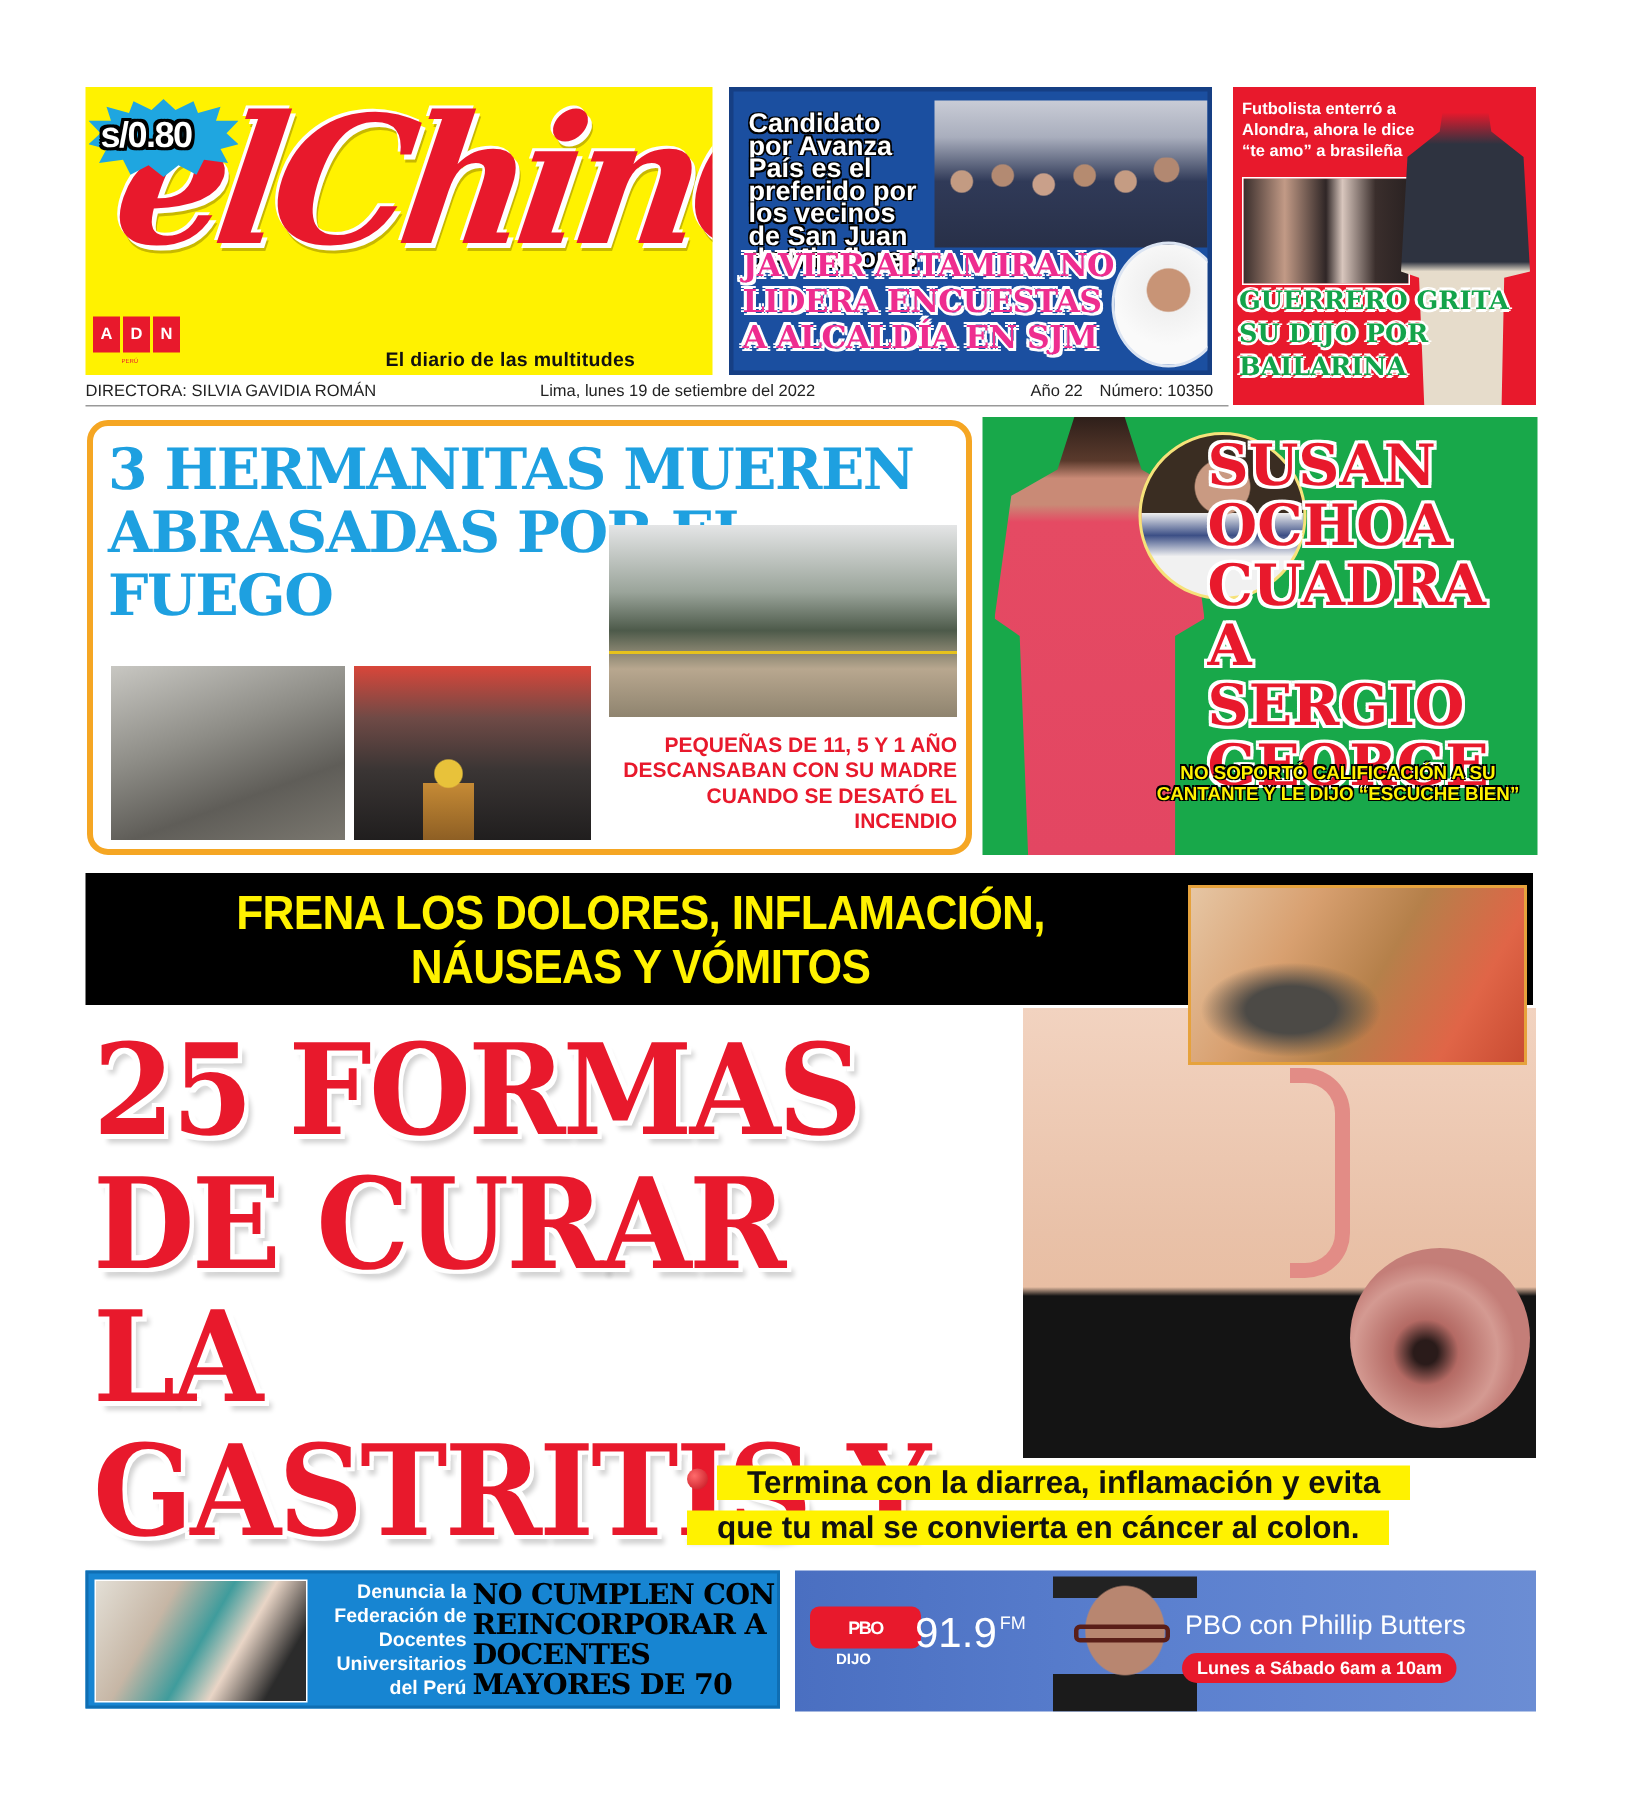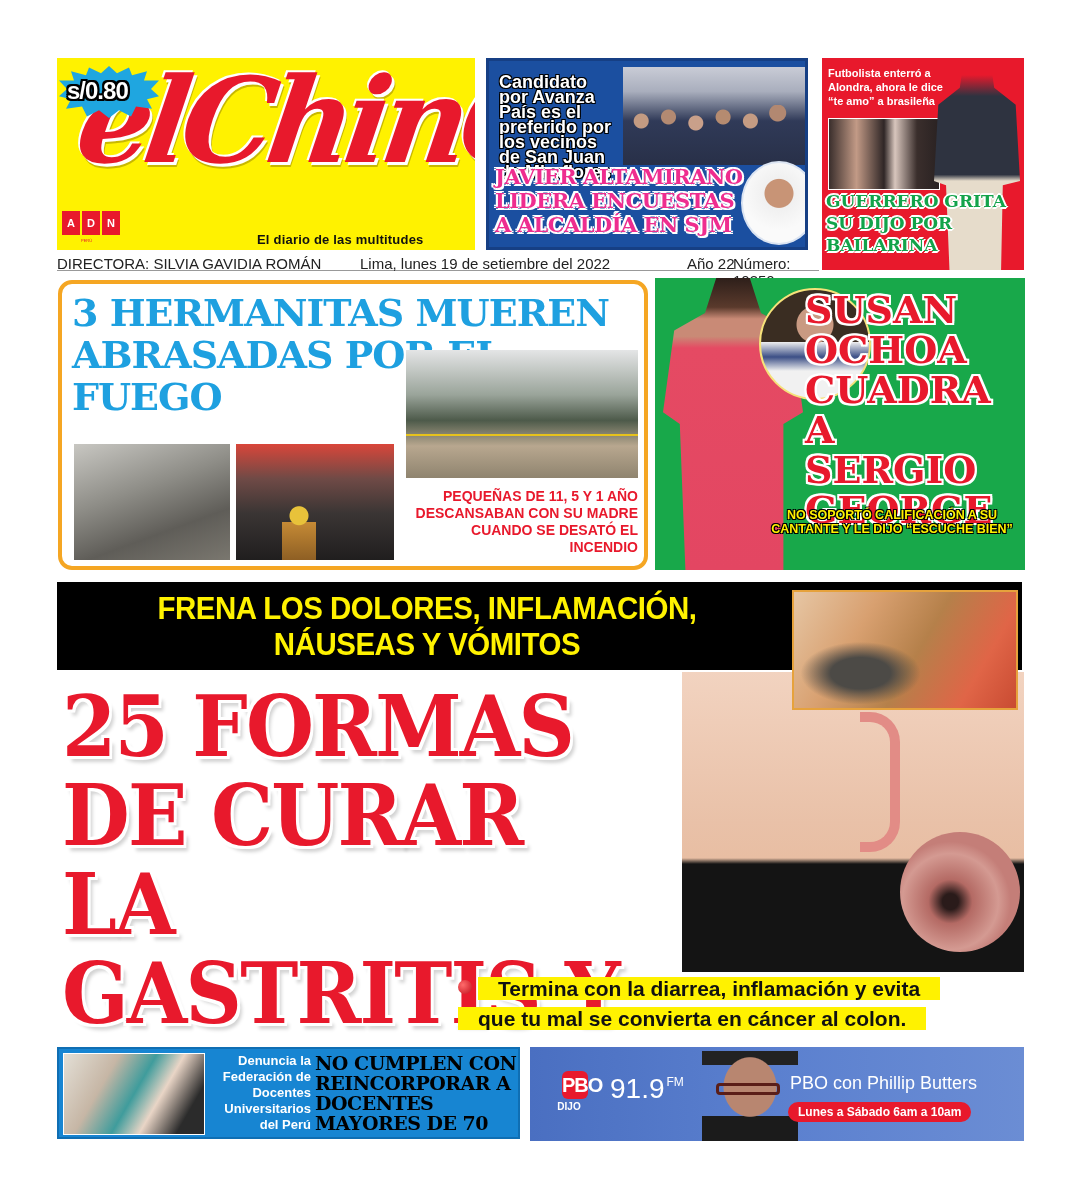--- a/index.html
+++ b/index.html
@@ -79,21 +79,21 @@
     background: linear-gradient(180deg, transparent 0%, transparent 8%, #2e3340 18%, #2e3340 55%, #e6dccb 58%, #e6dccb 100%);
     clip-path: polygon(35% 0%, 65% 0%, 70% 14%, 95% 22%, 100% 58%, 80% 60%, 78% 100%, 18% 100%, 14% 60%, 0% 58%, 5% 22%, 30% 14%);
   }
   .teaser-red .headline {
     position: absolute; left: 4px; top: 132px; width: 196px;
     font-family: "DejaVu Serif", serif; font-weight: bold; font-size: 17px; line-height: 22px; color: #13a34a;
     text-shadow: 2px 0 0 #fff, -2px 0 0 #fff, 0 2px 0 #fff, 0 -2px 0 #fff, 1px 1px 0 #fff, -1px -1px 0 #fff;
   }
 
   
-  .infobar { left: 57px; top: 253px; width: 762px; height: 18px; font-size: 15px; color: #222; border-bottom: 1px solid #999; padding-left: 32px; }
+  .infobar { left: 57px; top: 253px; width: 762px; height: 18px; font-size: 11px; color: #222; border-bottom: 1px solid #999; padding-left: 32px; }
   .infobar span { position: absolute; top: 2px; }
 
   
   .fire-box { left: 58px; top: 280px; width: 590px; height: 290px; border: 4px solid #f5a623; border-radius: 14px; background: #fff; overflow: hidden; }
   .fire-title {
     position: absolute; left: 10px; top: 8px; width: 560px;
     font-family: "DejaVu Serif", serif; font-weight: bold; font-size: 38px; line-height: 42px; color: #1ea0e0;
     letter-spacing: -1px;
   }
   .photo { position: absolute; }
@@ -177,21 +177,21 @@
   .teachers-kicker {
     position: absolute; left: 150px; top: 4px; width: 102px; text-align: right;
     font-size: 13px; font-weight: bold; line-height: 16px; color: #fff;
   }
   .teachers-headline {
     position: absolute; left: 256px; top: 4px; width: 204px;
     font-family: "DejaVu Serif", serif; font-weight: bold; font-size: 19px; line-height: 20px; color: #000000;
     letter-spacing: -0.5px;
   }
   .radio-ad { left: 530px; top: 1047px; width: 494px; height: 94px; background: linear-gradient(90deg, #4a6fc1 0%, #5b80cf 50%, #6b8dd4 100%); overflow: hidden; }
-  .pbo-logo { position: absolute; left: 32px; top: 24px; width: 26px; height: 28px; background: #e8192c; border-radius: 6px; color: #fff; font-weight: bold; font-size: 20px; text-align: center; line-height: 28px; letter-spacing: -1px; }
+  .pbo-logo { position: absolute; left: 10px; top: 24px; width: 74px; height: 28px; background: #e8192c; border-radius: 6px; color: #fff; font-weight: bold; font-size: 12px; text-align: center; line-height: 28px; letter-spacing: -1px; }
   .pbo-radio { position: absolute; left: 16px; top: 54px; width: 46px; text-align: center; color: #fff; font-weight: bold; font-size: 10px; }
   .freq { position: absolute; left: 80px; top: 26px; color: #fff; font-size: 28px; }
   .freq small { font-size: 12px; vertical-align: 12px; margin-left: 2px; }
   .host-photo {
     position: absolute; left: 172px; top: 4px; width: 96px; height: 90px;
     background: radial-gradient(ellipse at 50% 40%, #b88670 26px, transparent 27px),
                 linear-gradient(180deg, #222 0%, #222 16%, transparent 16%, transparent 72%, #1b1b1b 72%);
   }
   .host-glasses { position:absolute; left: 186px; top: 36px; width: 64px; height: 12px; border: 3px solid #5a1e18; border-radius: 4px; }
   .show-title { position: absolute; left: 260px; top: 26px; color: #fff; font-size: 18px; }

